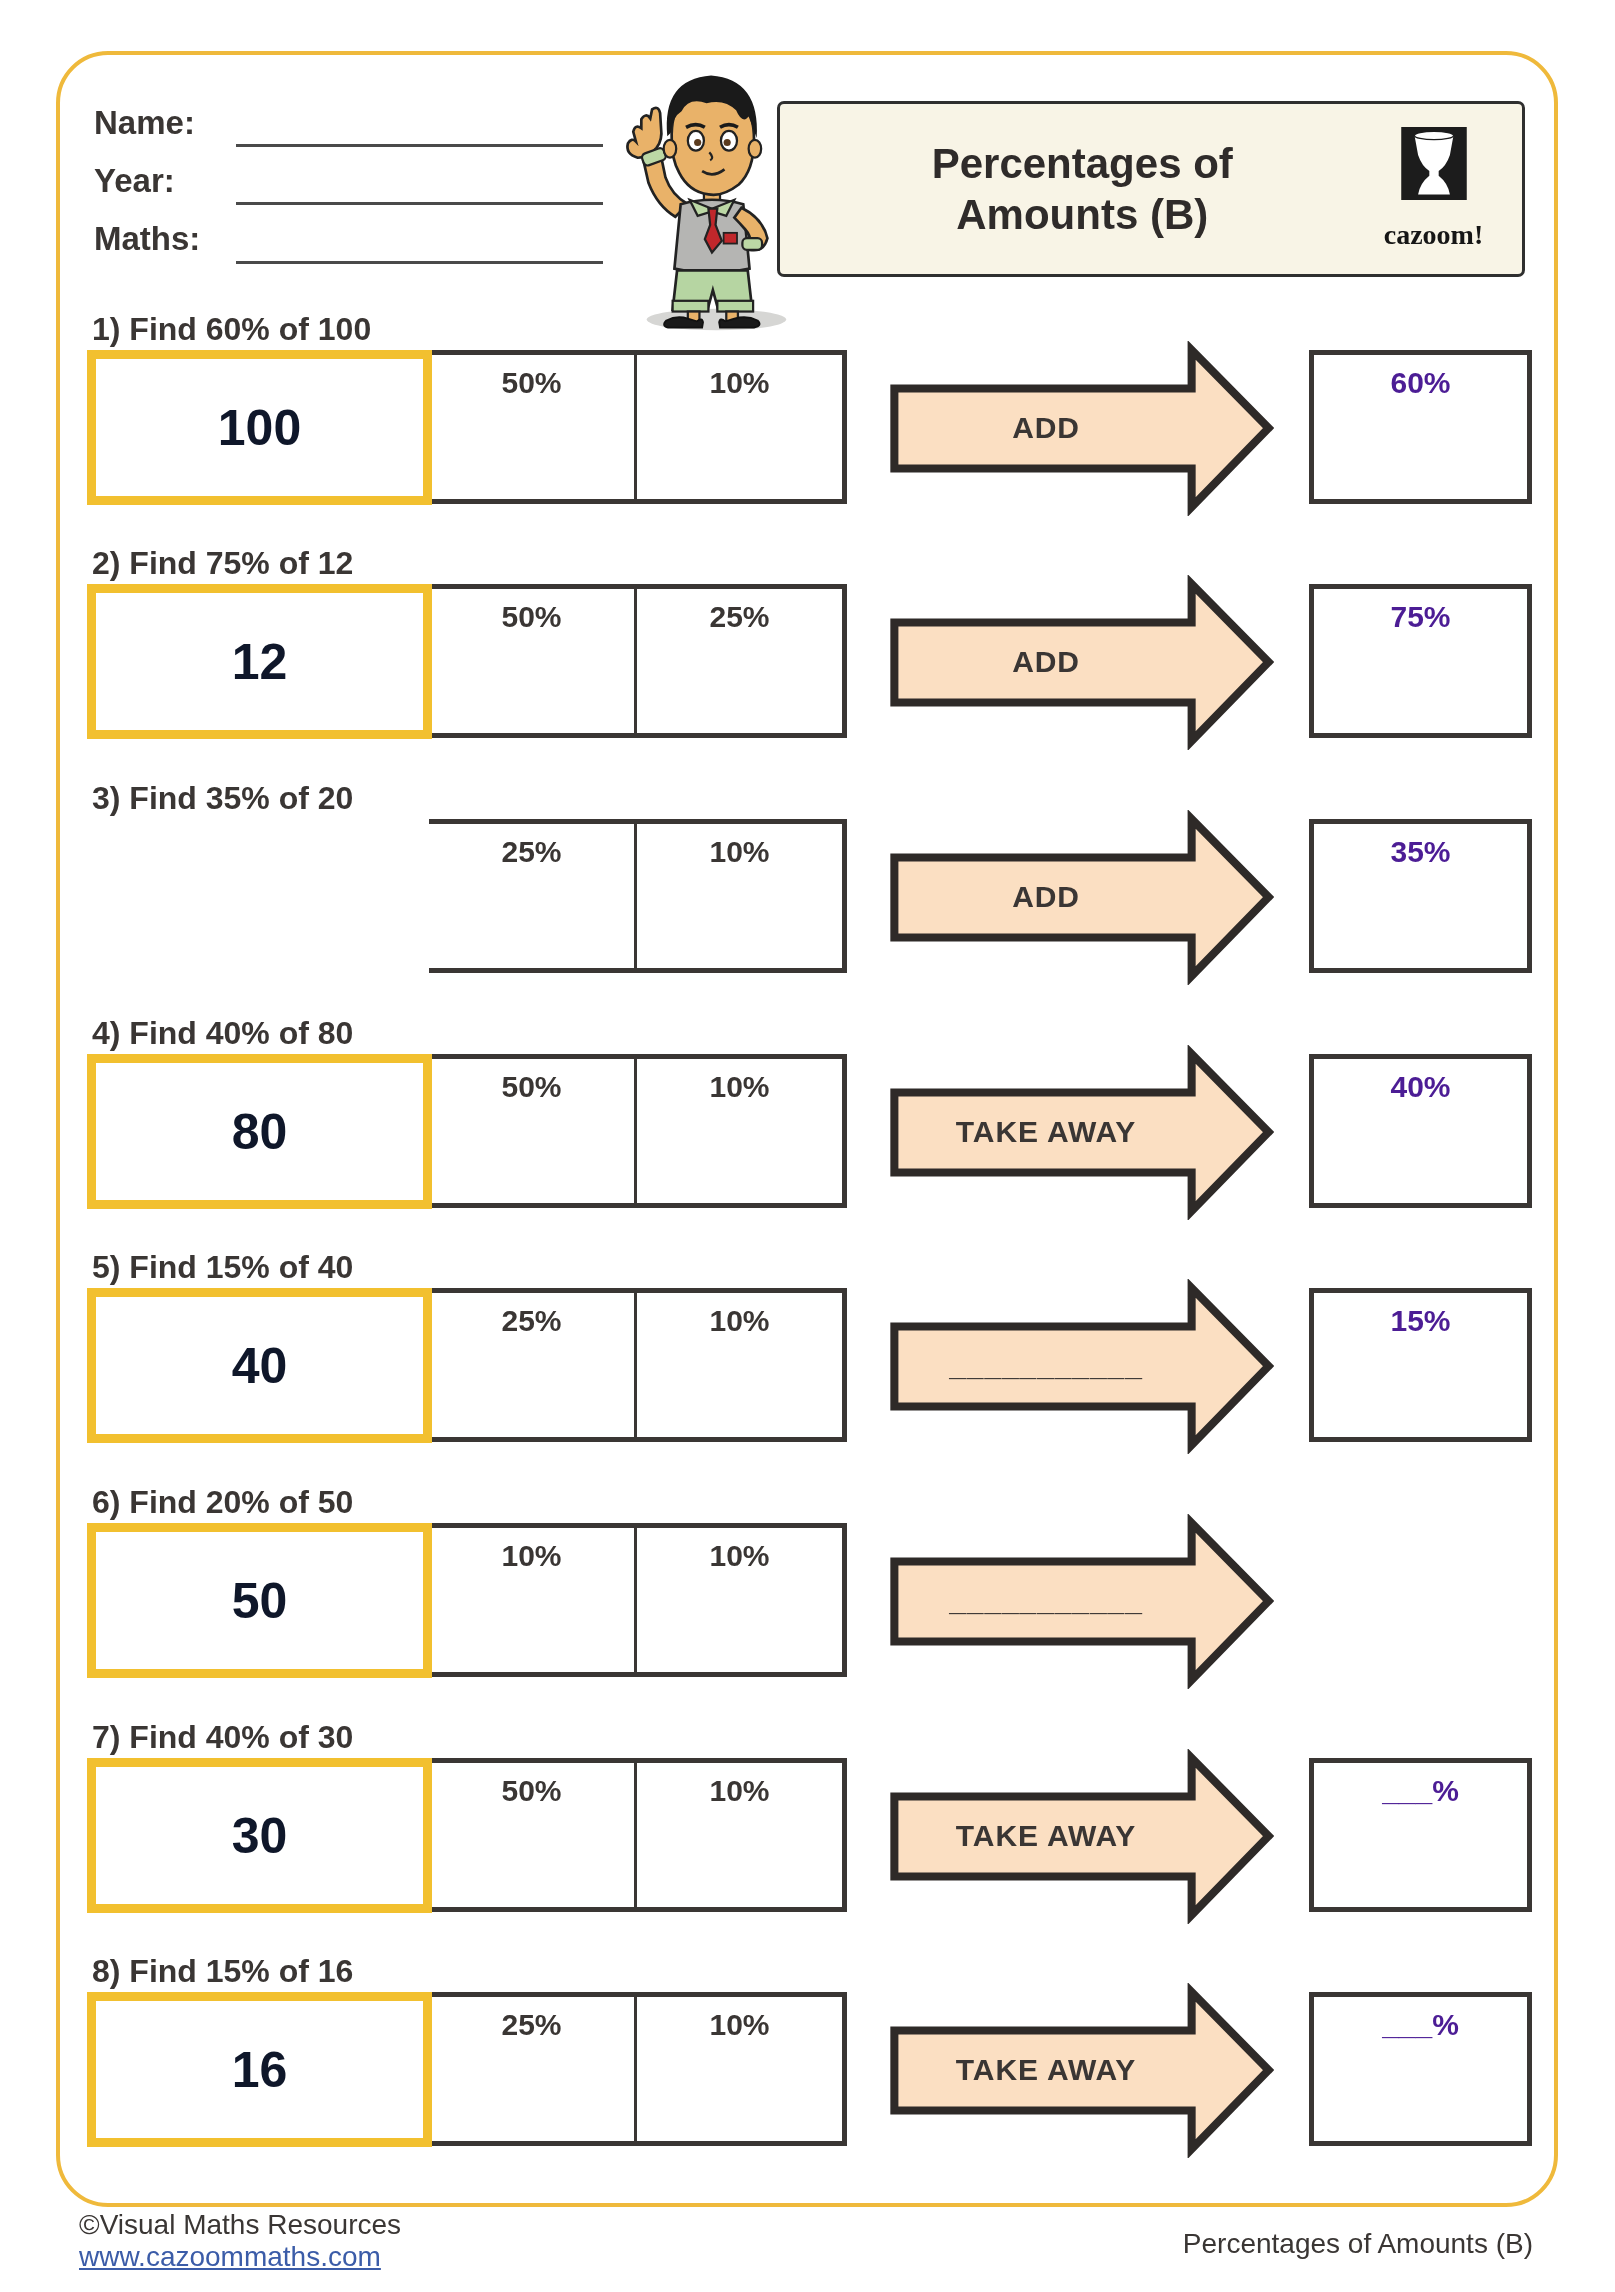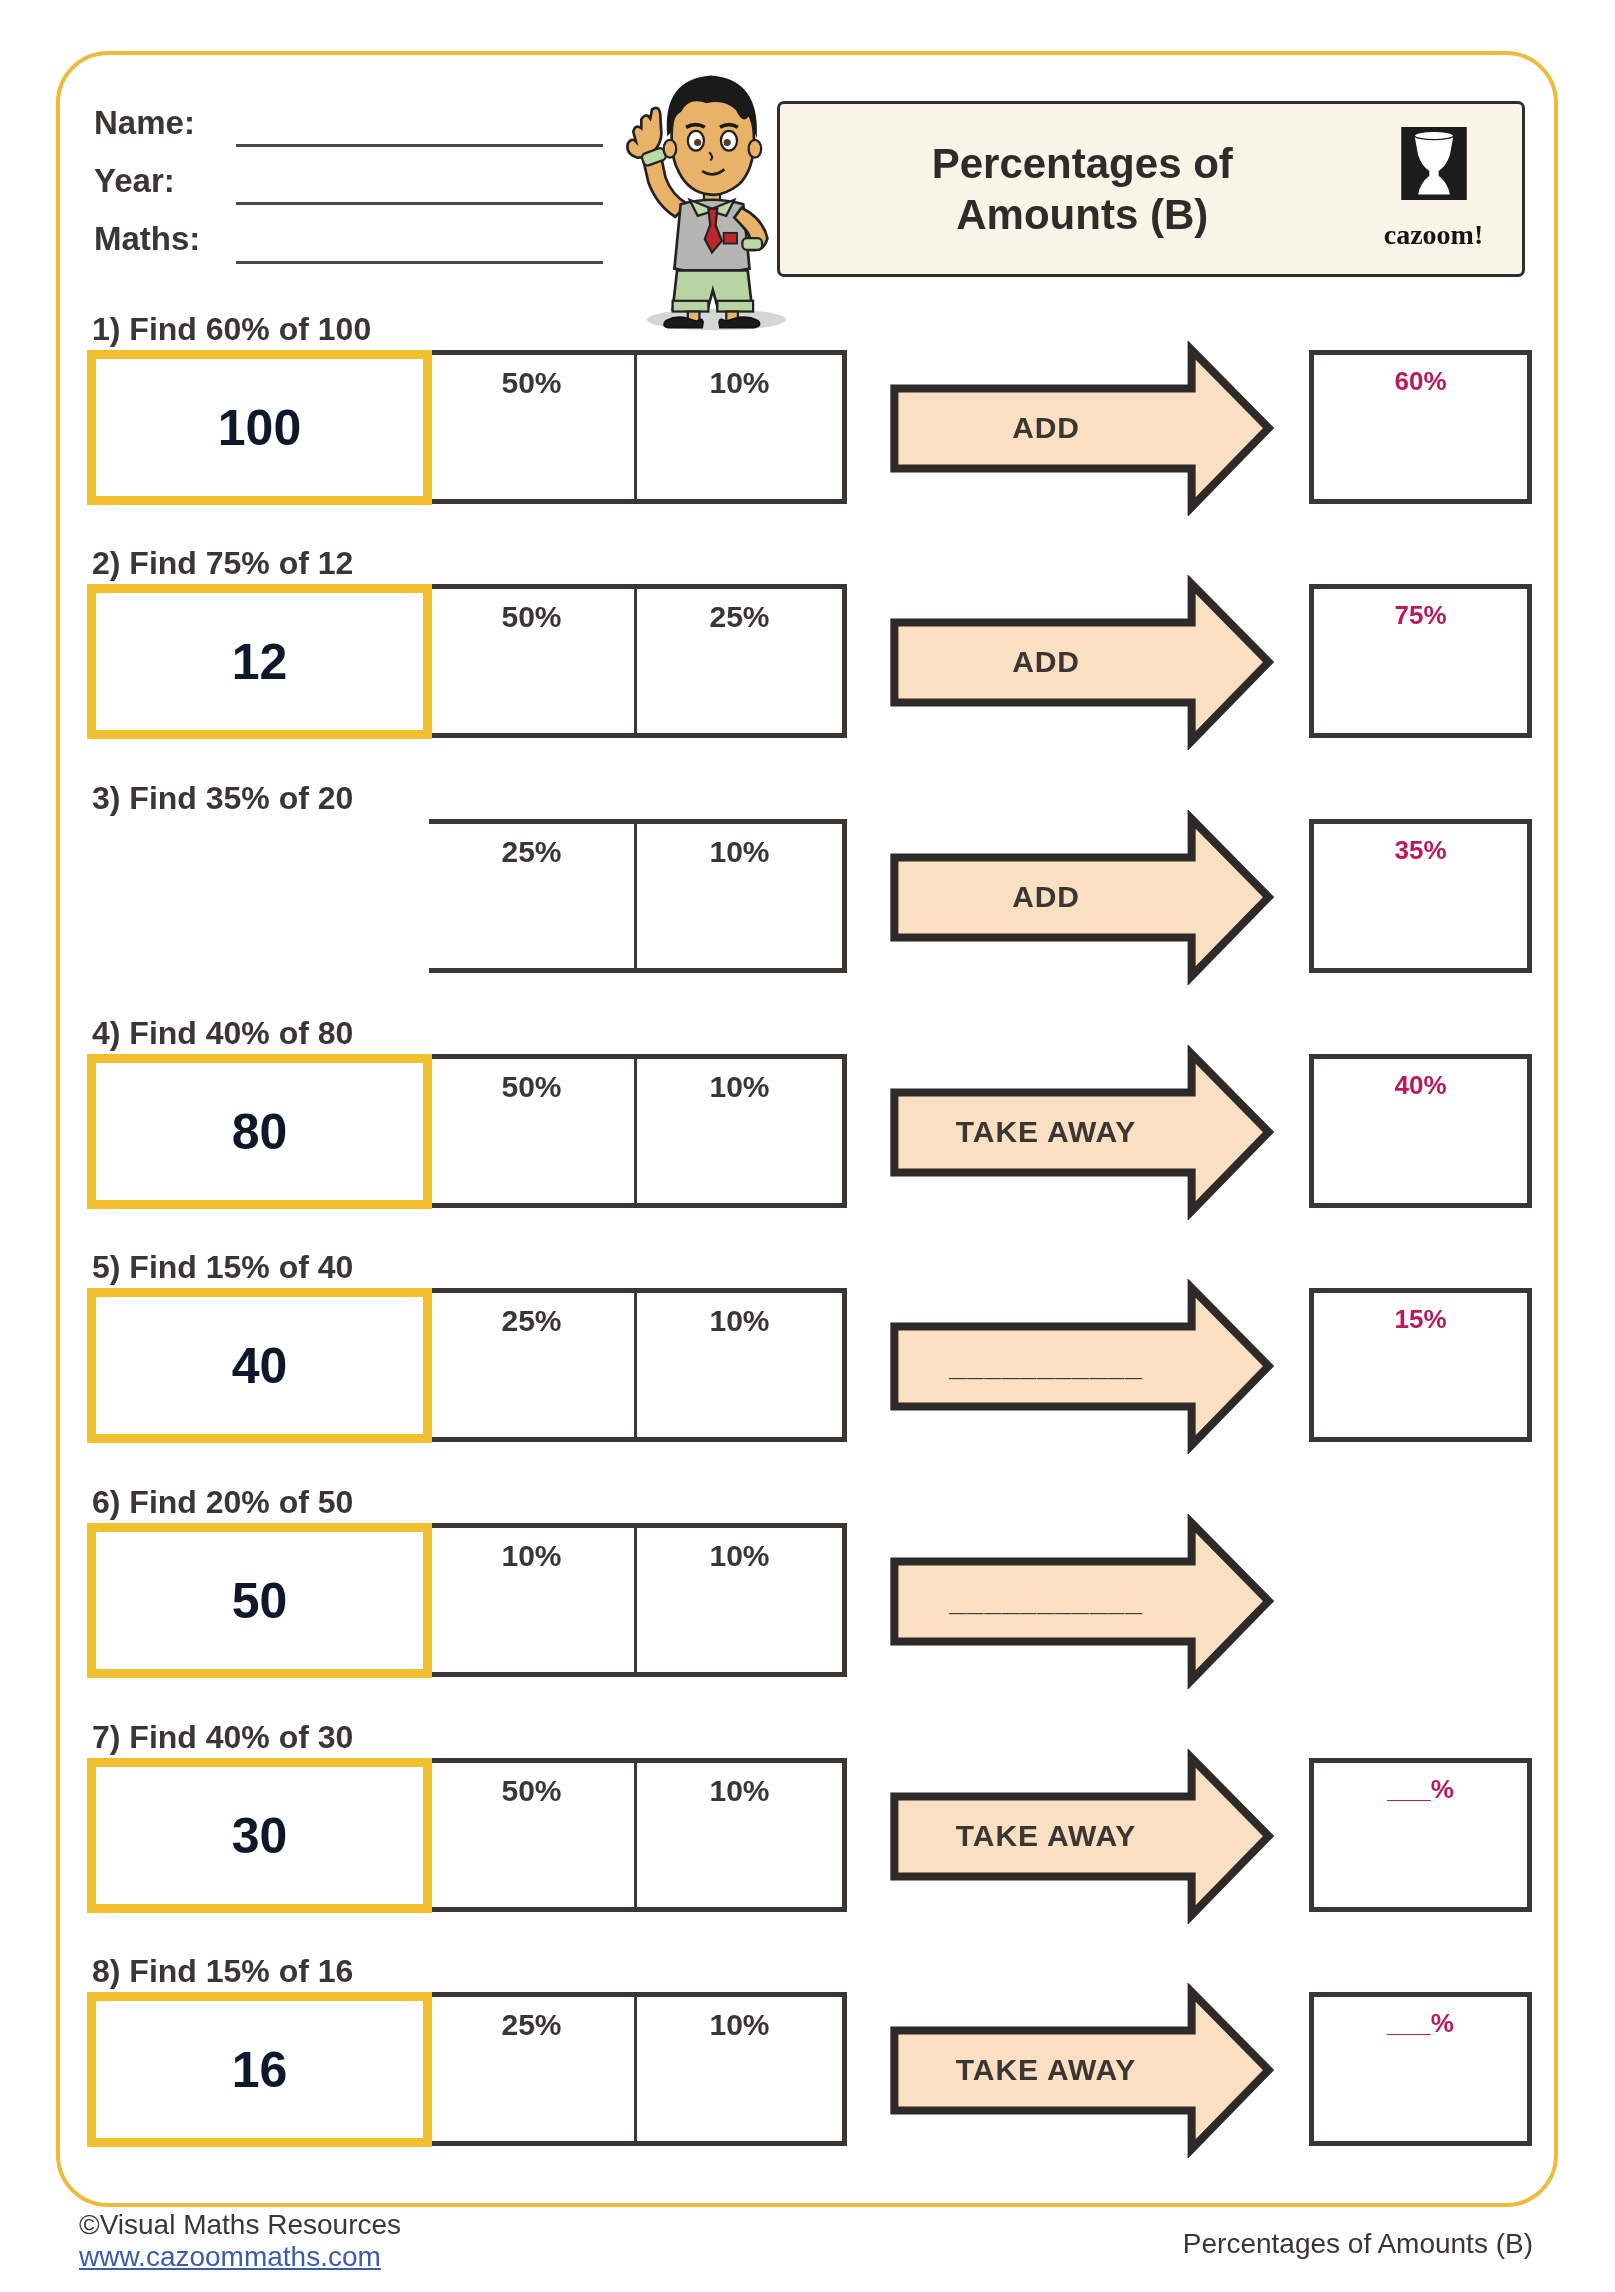--- a/index.html
+++ b/index.html
@@ -28,21 +28,21 @@
          display:flex;background:#fff;z-index:1;}
   .cell{position:relative;flex:1;}
   .cell.c2{border-left:3.6px solid #3a3634;}
   .cell-label{position:absolute;left:0;top:10.7px;width:100%;text-align:center;font-size:30px;font-weight:700;color:#3a3634;}
   .arrow{position:absolute;left:889px;top:29.6px;width:385px;height:175px;text-decoration:underline;}
   .arrow svg{position:absolute;left:0;top:0;width:100%;height:100%;}
   .arrow-label{position:absolute;left:9px;top:0;width:296px;height:100%;
                display:flex;align-items:center;justify-content:center;
                font-size:30px;font-weight:700;color:#3a3634;letter-spacing:0.9px;white-space:nowrap;}
   .result-box{position:absolute;left:1309px;top:39px;width:213px;height:144px;border:5.4px solid #3a3634;background:#fff;}
-  .result-label{position:absolute;left:0;top:10.7px;width:100%;text-align:center;font-size:26px;font-weight:700;color:#be185d;}
+  .result-label{position:absolute;left:0;top:10.7px;width:100%;text-align:center;font-size:30px;font-weight:700;color:#4c1d95;}
   
   .footer-copy{position:absolute;left:79px;top:2209px;font-size:28px;color:#3a3634;}
   .footer-link{position:absolute;left:79px;top:2241px;font-size:28px;color:#3B5CA8;text-decoration:underline;cursor:pointer;}
   .footer-doc{position:absolute;left:985px;top:2228px;width:548px;text-align:right;font-size:28px;color:#3a3634;}
   .boy{position:absolute;left:618px;top:54px;width:179px;height:279px;}
 </style>
 </head>
 <body>
 
 <div class="sheet">

